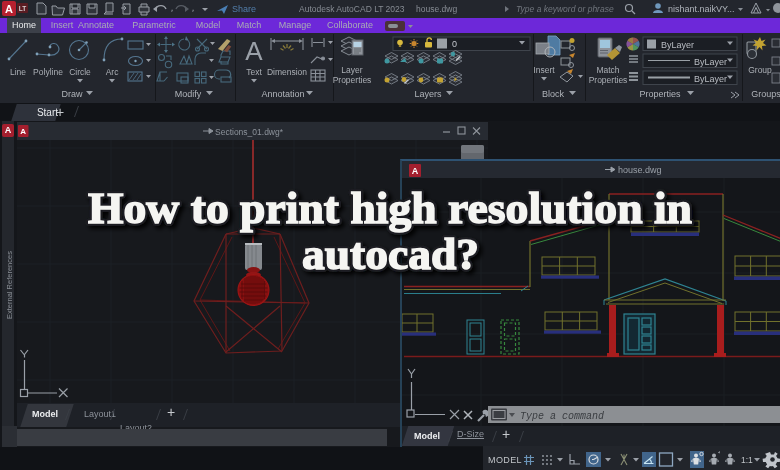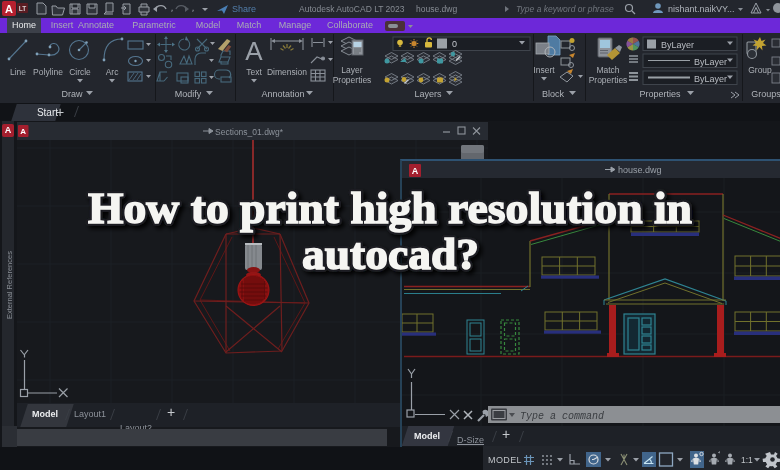--- a/index.html
+++ b/index.html
@@ -406,21 +406,21 @@
         <g stroke="#9aa0a8" stroke-width="1.2" fill="none">
           <path d="M3.5 210 l3.5 4.5 M11 210 l-3.5 4.5 M7.5 214.5 v3 M7.5 220 v29 M11 253 h29"></path>
           <rect x="3.5" y="249.5" width="7" height="7"></rect>
           <path d="M42 248.5 l8.5 8.5 M50.5 248.5 l-8.5 8.5"></path>
         </g>
       </svg>
 
       <div class="abs laybar" style="left:0;top:281px;width:471px;height:24px;">
         <div class="abs" style="left:7px;top:1px;width:46px;height:23px;background:#33363d;transform:skewX(-18deg);"></div>
         <div class="laytab on" style="left:15px;top:3px;">Model</div>
-        <div class="laytab" style="left:57px;top:3px;">Layout1</div>
+        <div class="laytab" style="left:67px;top:3px;">Layout1</div>
         <div class="laytab" style="left:103px;top:17px;">Layout2</div>
         <div class="slash" style="left:50px;top:6px;"></div>
         <div class="slash" style="left:95px;top:6px;"></div>
         <div class="slash" style="left:141px;top:6px;"></div>
         <div class="laytab" style="left:150px;top:1px;font-size:14px;color:#c6cace;">+</div>
         <div class="slash" style="left:168px;top:6px;"></div>
       </div>
     </div>
     <div class="abs" id="cmdbarL"></div>
     <div class="abs" id="winR">
@@ -545,21 +545,21 @@
           <rect x="3" y="2.5" width="16" height="12" rx="1" fill="#3a3d42"></rect>
           <rect x="5" y="4.5" width="12" height="8" fill="none" stroke="#9a9da1" stroke-width="1"></rect>
           <path d="M21 7 h6 l-3 4 z" fill="#4a4d52"></path>
           <text x="32" y="12.5" font-size="10" font-style="italic" fill="#393c40" font-family="Liberation Mono, monospace">Type a command</text>
         </svg>
       </div>
 
       <div class="abs laybar" style="left:0;top:265px;width:380px;height:20px;">
         <div class="abs" style="left:3px;top:0px;width:46px;height:20px;background:#333640;transform:skewX(-18deg);"></div>
         <div class="laytab on" style="left:12px;top:2px;">Model</div>
-        <div class="laytab" style="left:55px;top:6px;text-decoration:underline;">D-Size</div>
+        <div class="laytab" style="left:55px;top:0;text-decoration:underline;">D-Size</div>
         <div class="slash" style="left:48px;top:5px;"></div>
         <div class="slash" style="left:92px;top:5px;"></div>
         <div class="laytab" style="left:100px;top:0px;font-size:14px;color:#c6cace;">+</div>
         <div class="slash" style="left:119px;top:5px;"></div>
       </div>
     </div>
     <div class="abs" id="botdark"></div>
     <svg class="abs" style="left:0;top:39px;z-index:40" width="780" height="150" xmlns="http://www.w3.org/2000/svg">
       <defs>
         <filter id="hsh" x="-20%" y="-20%" width="140%" height="140%">

